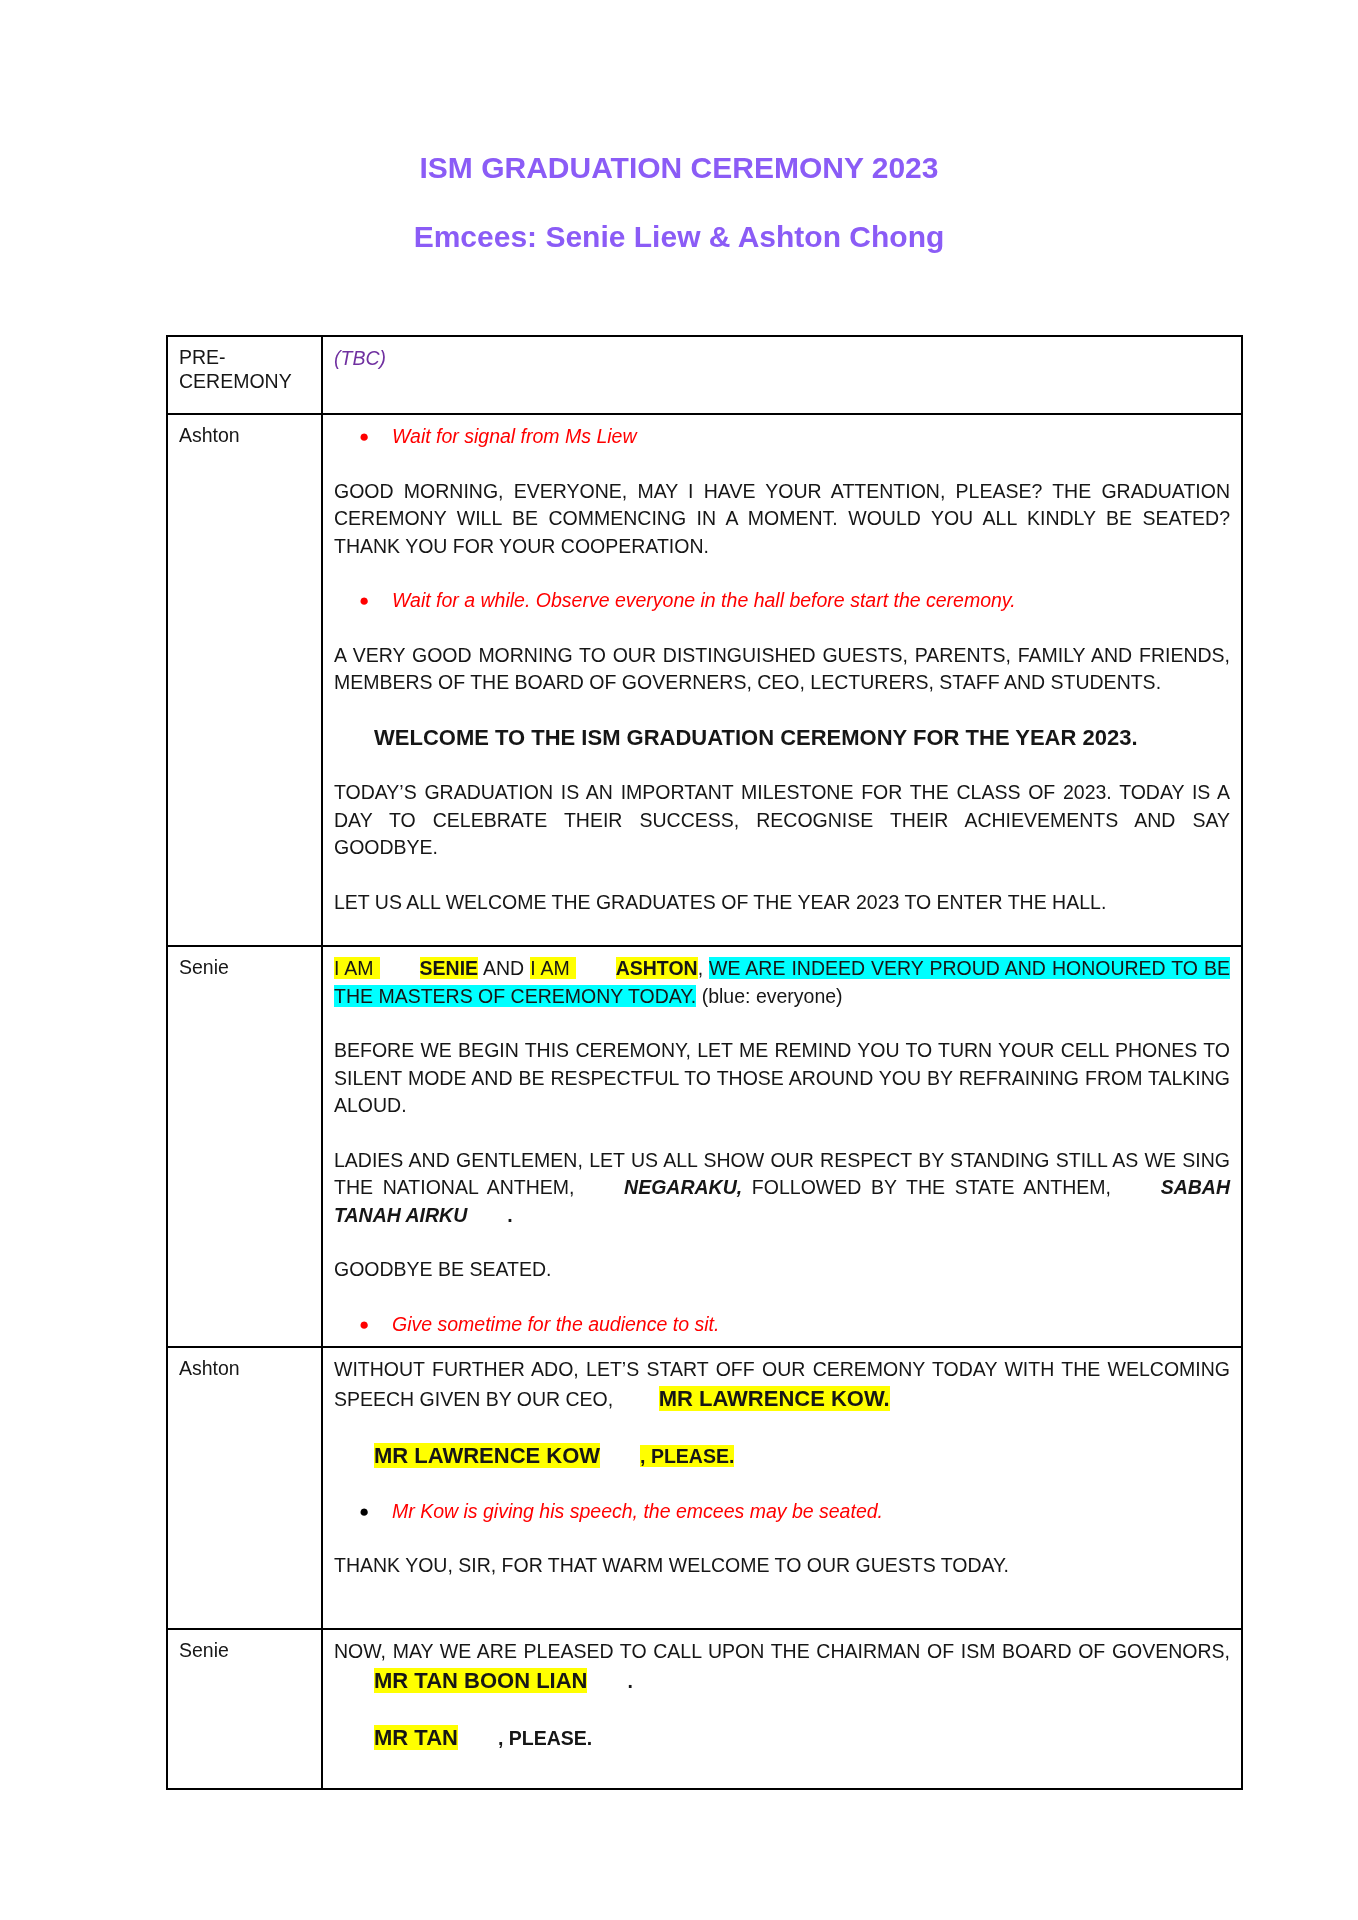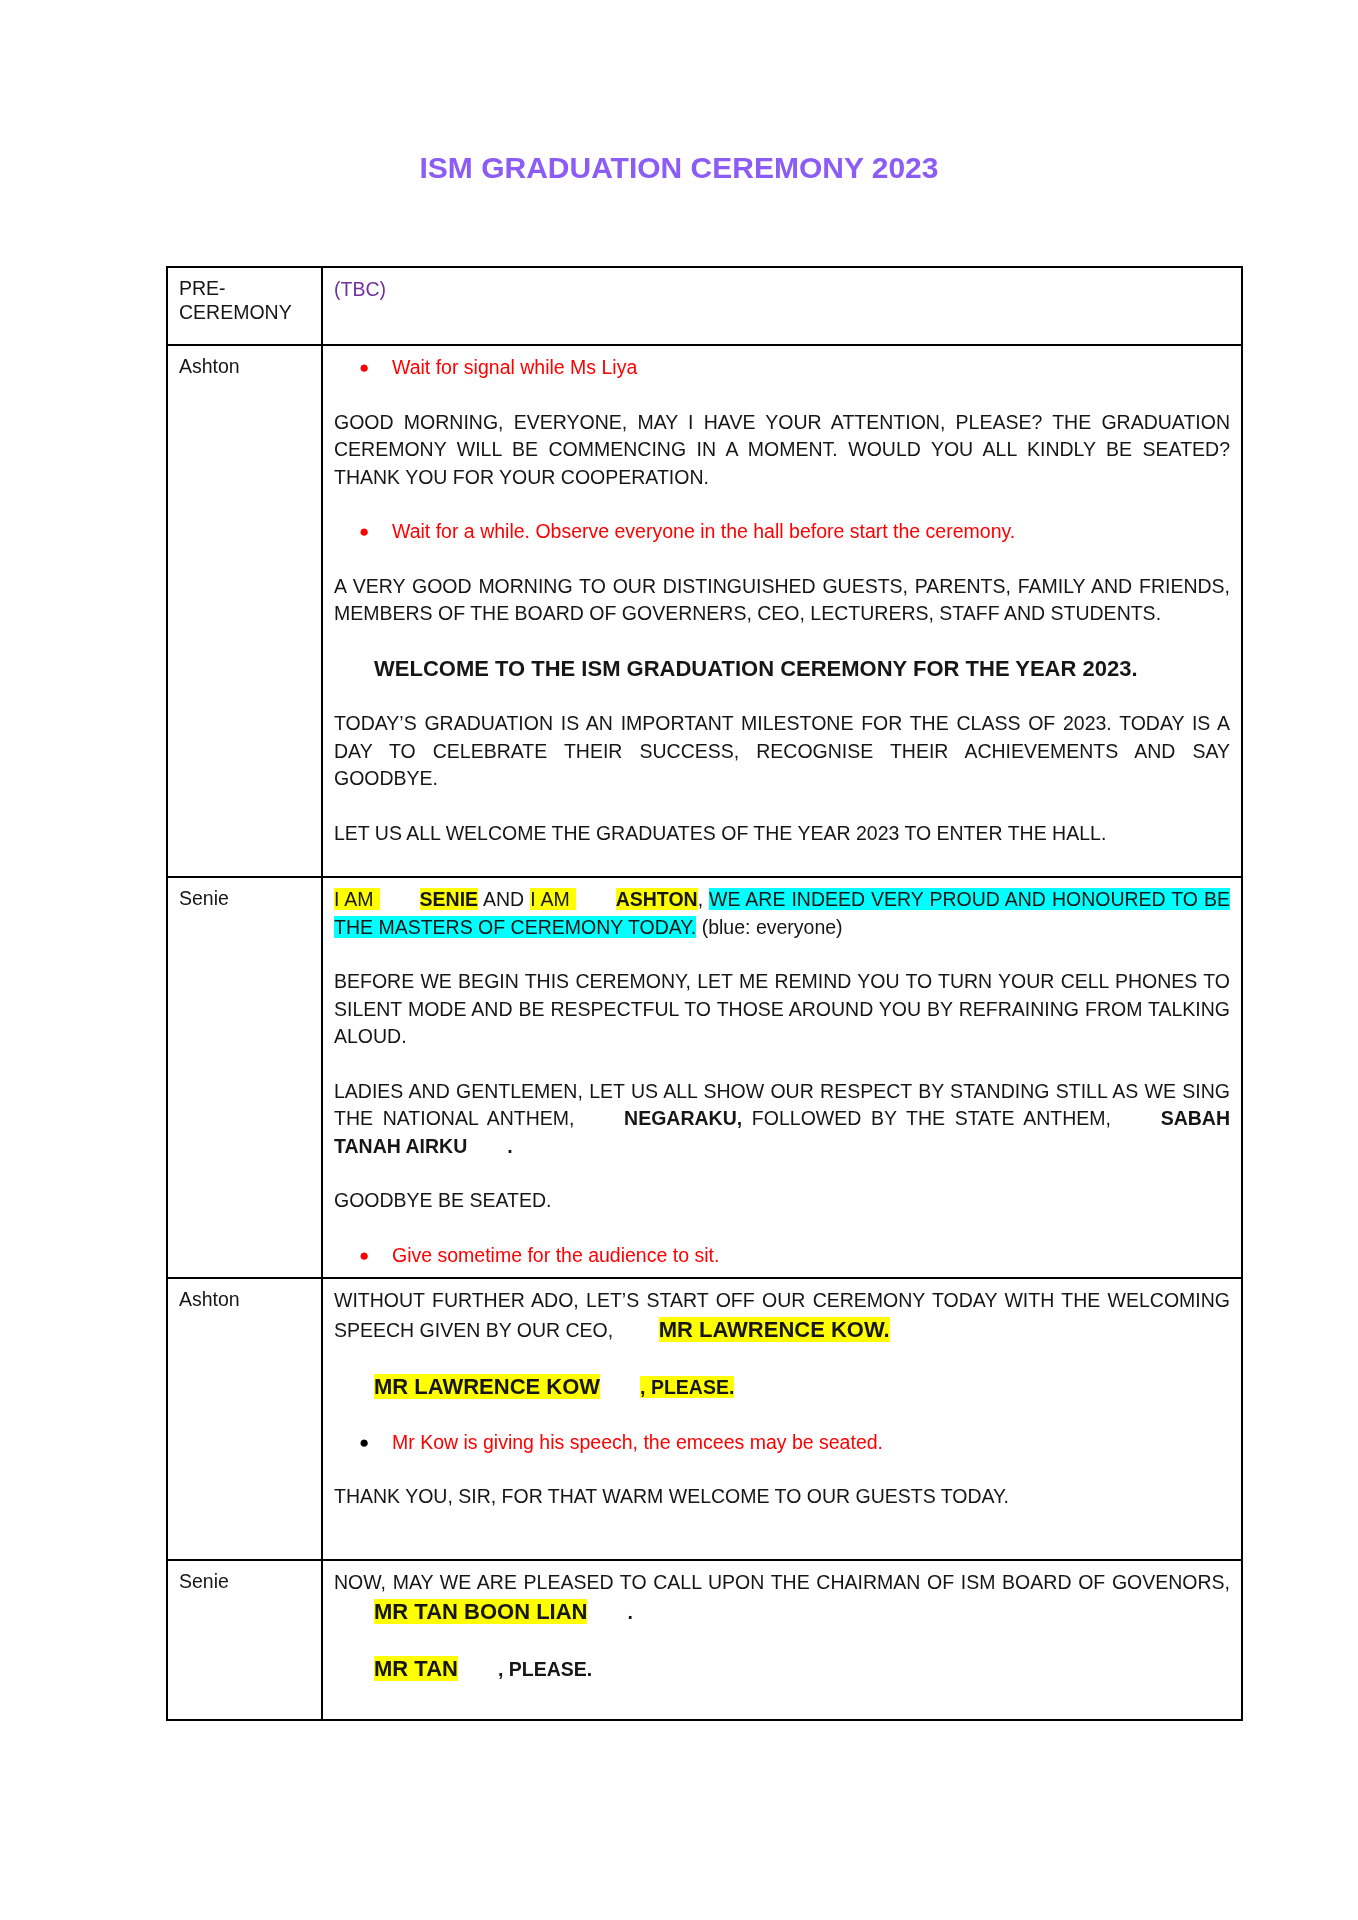--- a/index.html
+++ b/index.html
@@ -36,48 +36,49 @@
   tr:nth-child(4) td{height:264px;}
   tr:nth-child(5) td{height:142px;}
   .para,.bullet{margin:0 0 27px 0;}
   .para:last-child,.bullet:last-child{margin-bottom:0;}
   .justify{text-align:justify;}
   .bullet{position:relative;padding-left:58px;}
   .bullet .marker{position:absolute;left:25px;top:0;font-size:17px;}
   .marker.red{color:var(--red,#f00);}
   .marker.black{color:#000;}
   .b{font-weight:bold;margin-left:40px;}
-  .i{}
+  .i{font-style:italic;}
   .c-red{color:var(--red,#f00);}
   .c-purple{color:var(--purple,#7030A0);}
   .hl-yellow{background:var(--yellow,#ff0);text-align:right;}
   .hl-cyan{background:var(--cyan,#0ff);}
   .sz-big{font-size:22px;line-height:30px;}
   .sz-md{font-size:22px;}
 </style>
 </head>
 <body>
 
 <div class="page">
   <div class="header">
     <h1>ISM GRADUATION CEREMONY 2023</h1>
+    <h3>Emcees: Senie Liew &amp; Ashton Chong</h3>
   </div>
 
   <table class="script">
     <tbody>
         <tr>
           <td class="speaker">PRE-CEREMONY</td>
           <td class="content">
             <p class="para"><span class="i c-purple">(TBC)</span></p>
           </td>
         </tr>
         <tr>
           <td class="speaker">Ashton</td>
           <td class="content">
-            <div class="bullet"><span class="marker red">●</span><span class="i c-red">Wait for signal while Ms Liya</span></div>
+            <div class="bullet"><span class="marker red">●</span><span class="i c-red">Wait for signal from Ms Liew</span></div>
             <p class="para justify"><span>GOOD MORNING, EVERYONE, MAY I HAVE YOUR ATTENTION, PLEASE? THE GRADUATION CEREMONY WILL BE COMMENCING IN A MOMENT. WOULD YOU ALL KINDLY BE SEATED? THANK YOU FOR YOUR COOPERATION.</span></p>
             <div class="bullet"><span class="marker red">●</span><span class="i c-red">Wait for a while. Observe everyone in the hall before start the ceremony.</span></div>
             <p class="para justify"><span>A VERY GOOD MORNING TO OUR DISTINGUISHED GUESTS, PARENTS, FAMILY AND FRIENDS, MEMBERS OF THE BOARD OF GOVERNERS, CEO, LECTURERS, STAFF AND STUDENTS.</span></p>
             <p class="para"><span class="b sz-md">WELCOME TO THE ISM GRADUATION CEREMONY FOR THE YEAR 2023.</span></p>
             <p class="para justify"><span>TODAY’S GRADUATION IS AN IMPORTANT MILESTONE FOR THE CLASS OF 2023. TODAY IS A DAY TO CELEBRATE THEIR SUCCESS, RECOGNISE THEIR ACHIEVEMENTS AND SAY GOODBYE.</span></p>
             <p class="para"><span>LET US ALL WELCOME THE GRADUATES OF THE YEAR 2023 TO ENTER THE HALL.</span></p>
           </td>
         </tr>
         <tr>
           <td class="speaker">Senie</td>

